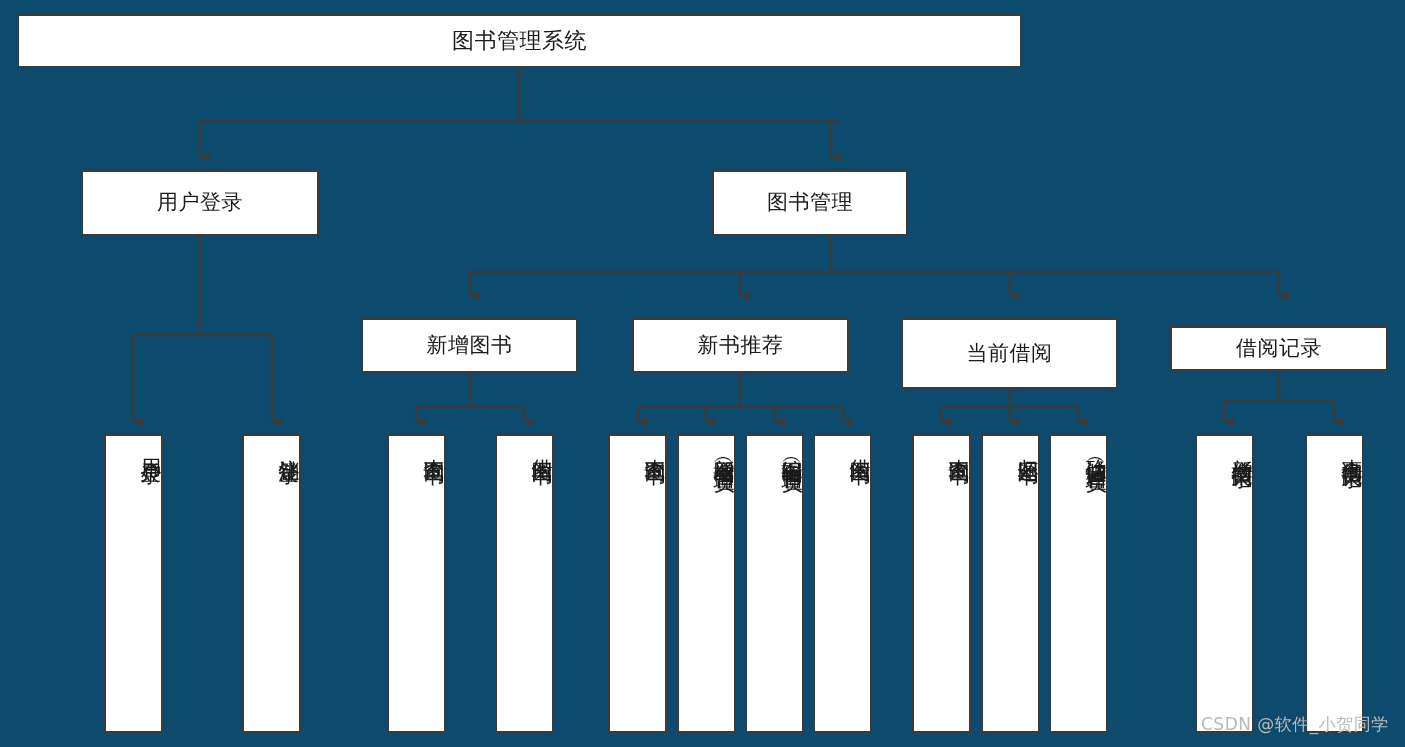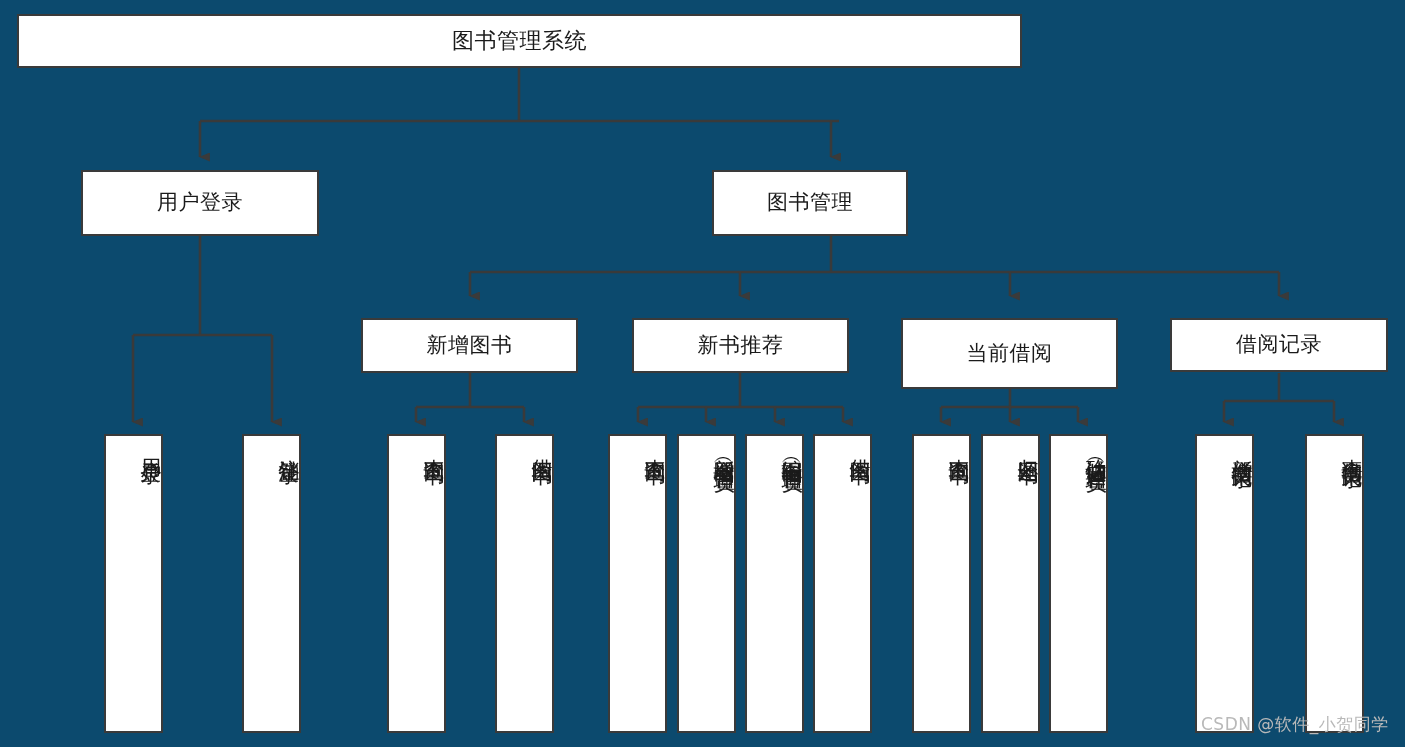--- a/index.html
+++ b/index.html
@@ -142,21 +142,21 @@
 
   <div class="node h" style="left:361px; top:318px; width:217px; height:55px;">
     <span class="label">新增图书</span>
   </div>
   <div class="node h" style="left:632px; top:318px; width:217px; height:55px;">
     <span class="label">新书推荐</span>
   </div>
   <div class="node h" style="left:901px; top:318px; width:217px; height:71px;">
     <span class="label">当前借阅</span>
   </div>
-  <div class="node h" style="left:1170px; top:318px; width:218px; height:54px;">
+  <div class="node h" style="left:1170px; top:326px; width:218px; height:45px;">
     <span class="label">借阅记录</span>
   </div>
 
   <div class="node v" style="left:104px; top:434px; width:59px; height:299px;">
     <span class="label">用户登录</span>
   </div>
   <div class="node v" style="left:242px; top:434px; width:59px; height:299px;">
     <span class="label">注销登录</span>
   </div>
 

